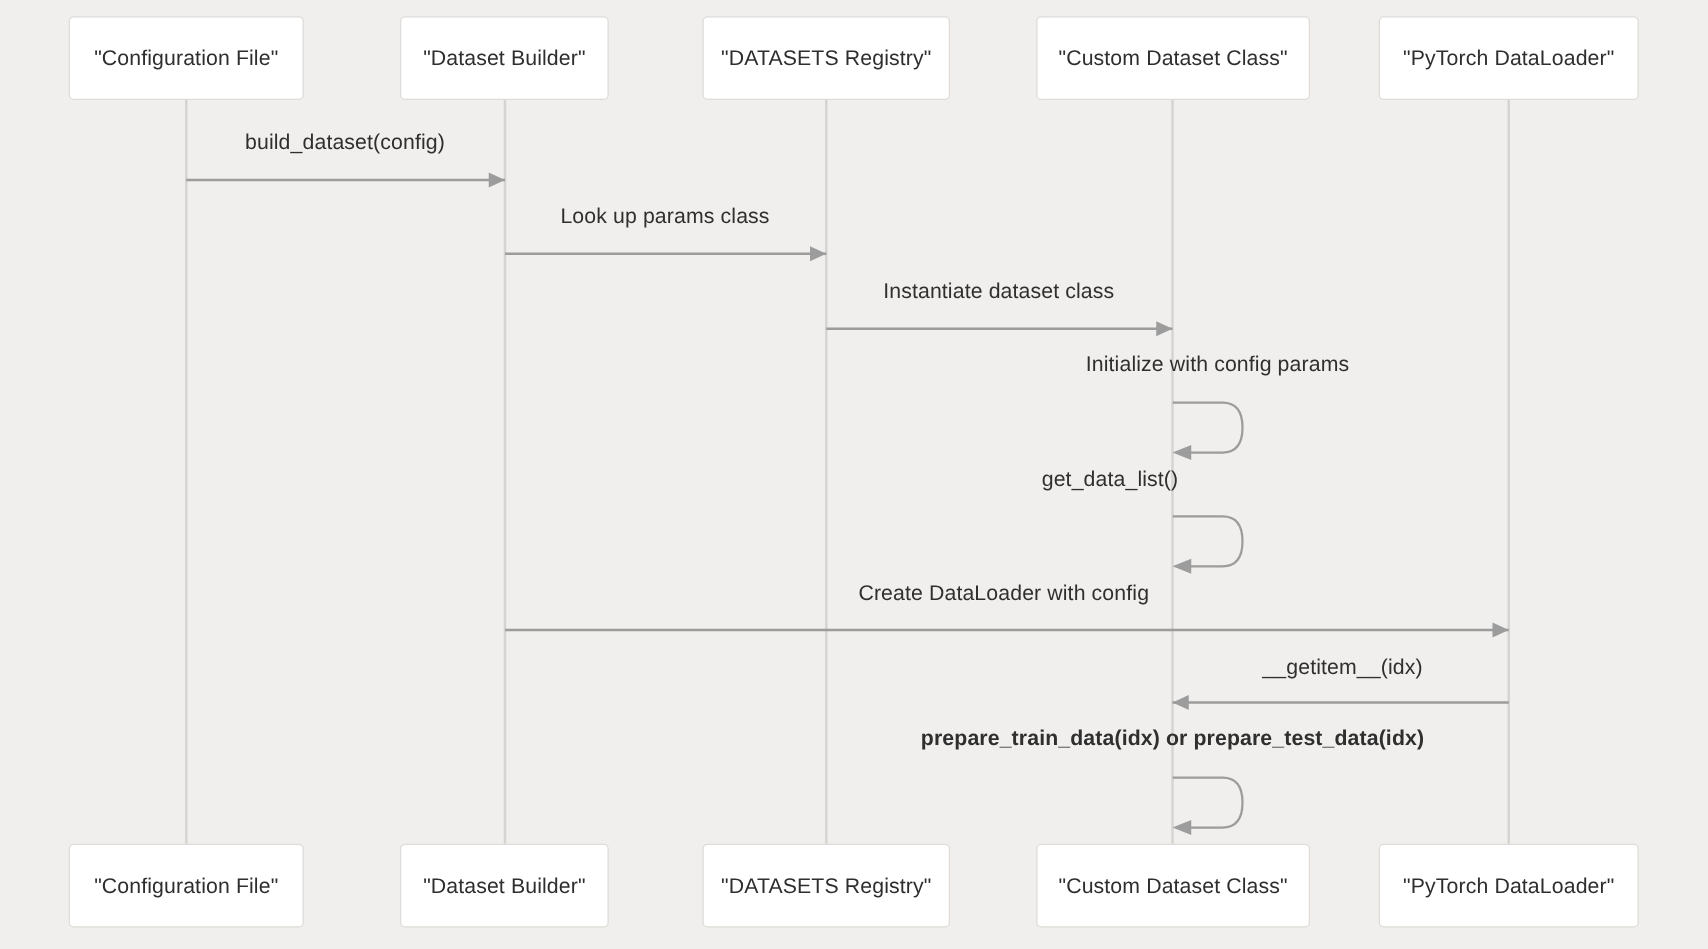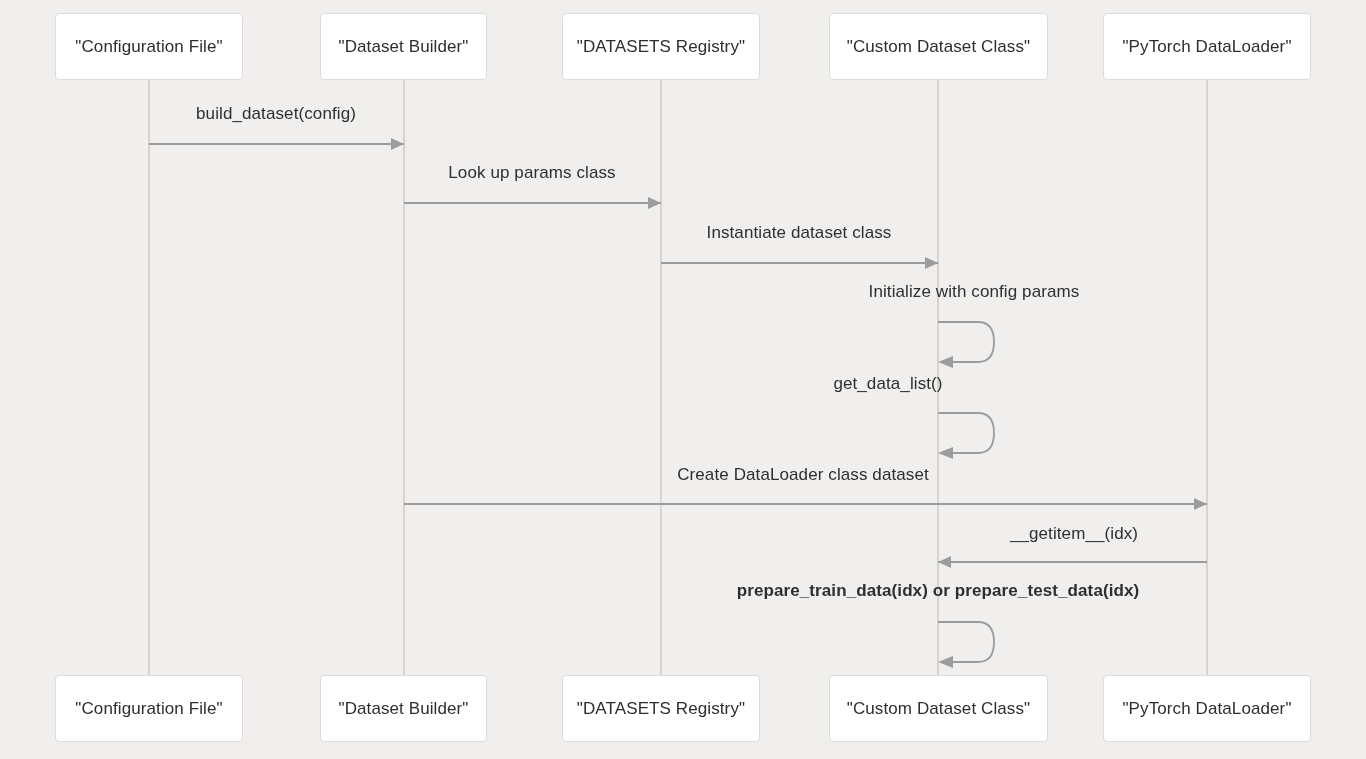--- a/index.html
+++ b/index.html
@@ -126,21 +126,21 @@
       <polygon points="0,44 15,38 15,50" fill="#9c9c9c"></polygon>
     </svg>
     <div class="msg-label" style="left: 938px; top: 282px; margin-left: 36px;">Initialize with config params</div>
     <svg class="selfloop" width="80" height="56" style="left: 938px; top: 409px;">
       <path d="M 0 4 L 40 4 Q 56 4 56 24 Q 56 44 40 44 L 14 44" fill="none" stroke="#9c9c9c" stroke-width="1.8"></path>
       <polygon points="0,44 15,38 15,50" fill="#9c9c9c"></polygon>
     </svg>
     <div class="msg-label" style="left: 888px; top: 374px;">get_data_list()</div>
     <div class="msg-line" style="left: 404px; width: 803px; top: 503px;"></div>
     <div class="arrowhead right" style="top: 498px; left: 1194px;"></div>
-    <div class="msg-label" style="left: 803px; top: 465px;">Create DataLoader class dataset</div>
+    <div class="msg-label" style="left: 803px; top: 465px;">Create DataLoader with config</div>
     <div class="msg-line" style="left: 938px; width: 269px; top: 561px;"></div>
     <div class="arrowhead left" style="top: 556px; left: 938px;"></div>
     <div class="msg-label" style="left: 1074px; top: 524px;">__getitem__(idx)</div>
     <svg class="selfloop" width="80" height="56" style="left: 938px; top: 618px;">
       <path d="M 0 4 L 40 4 Q 56 4 56 24 Q 56 44 40 44 L 14 44" fill="none" stroke="#9c9c9c" stroke-width="1.8"></path>
       <polygon points="0,44 15,38 15,50" fill="#9c9c9c"></polygon>
     </svg>
     <div class="msg-label" style="left: 938px; top: 581px; font-weight: bold;">prepare_train_data(idx) or prepare_test_data(idx)</div>
   </div>
 

